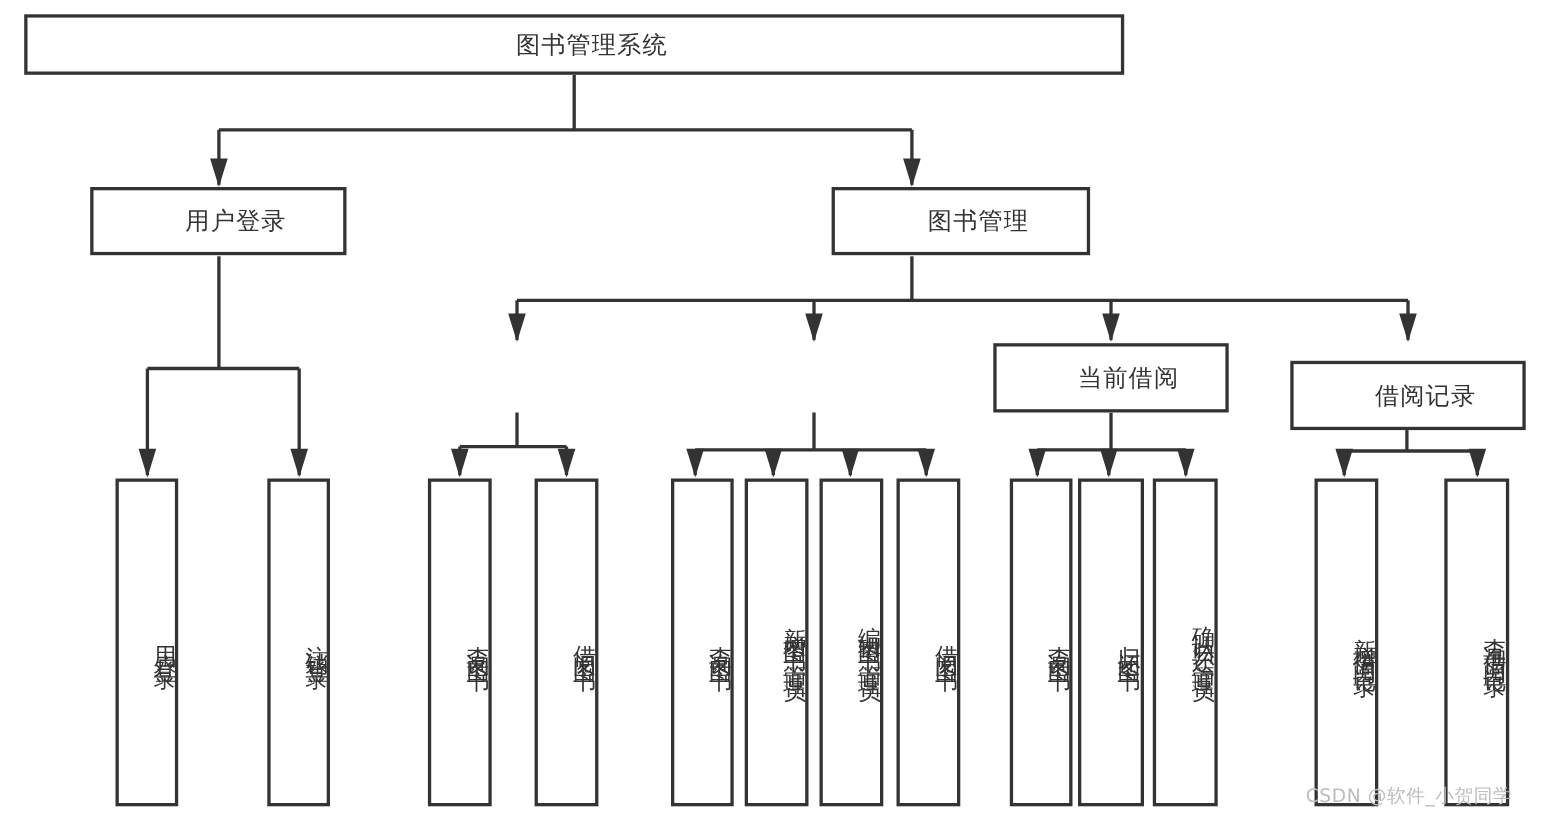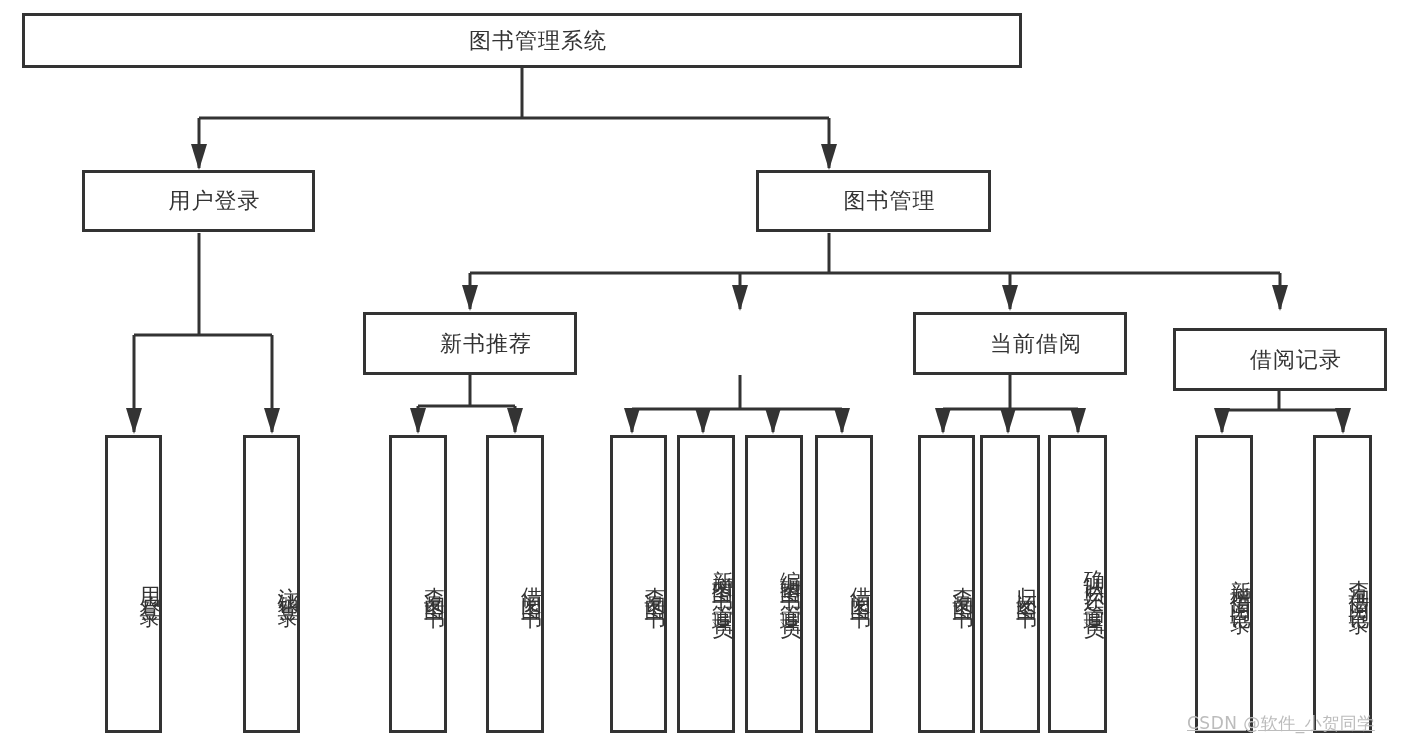--- a/index.html
+++ b/index.html
@@ -34,21 +34,20 @@
     line-height:1;
   }
   .watermark{
     position:absolute;
     left:1187px;top:712px;
     z-index:3;
     font-size:17px;
     color:#bcbcbc;
     white-space:nowrap;
     letter-spacing:0.5px;
-    text-decoration:underline;
   }
 </style>
 </head>
 <body>
 
 <div class="canvas">
 
   <svg class="connectors" width="1405" height="747" viewBox="0 0 1405 747">
     <defs>
       <marker id="arrow" markerUnits="userSpaceOnUse" markerWidth="28" markerHeight="18" refX="25" refY="9" orient="auto">
@@ -111,22 +110,21 @@
         <path d="M1343,410 V432" marker-end="url(#arrow)"></path>
       </g>
     </g>
   </svg>
 
   <div class="node h root">图书管理系统</div>
 
   <div class="node h l2" style="left:82px;width:233px;">用户登录</div>
   <div class="node h l2" style="left:712px;width:235px;margin-left:44px;">图书管理</div>
 
-  <div class="node h l3" style="left:363px;">新书推荐</div>
-  <div class="node h l3" style="left:903px;margin-left:10px;">当前借阅</div>
+  <div class="node h l3" style="left:903px;">当前借阅</div>
   <div class="node h l3" style="left:1173px;margin-top:16px;">借阅记录</div>
 
   <div class="node v" style="left:105px;width:57px;">用户登录</div>
   <div class="node v" style="left:243px;width:57px;">注销登录</div>
 
   <div class="node v" style="left:389px;width:58px;">查询图书</div>
   <div class="node v" style="left:486px;width:58px;">借阅图书</div>
 
   <div class="node v" style="left:610px;width:57px;">查询图书</div>
   <div class="node v" style="left:677px;width:58px;">新增图书（管理员）</div>

